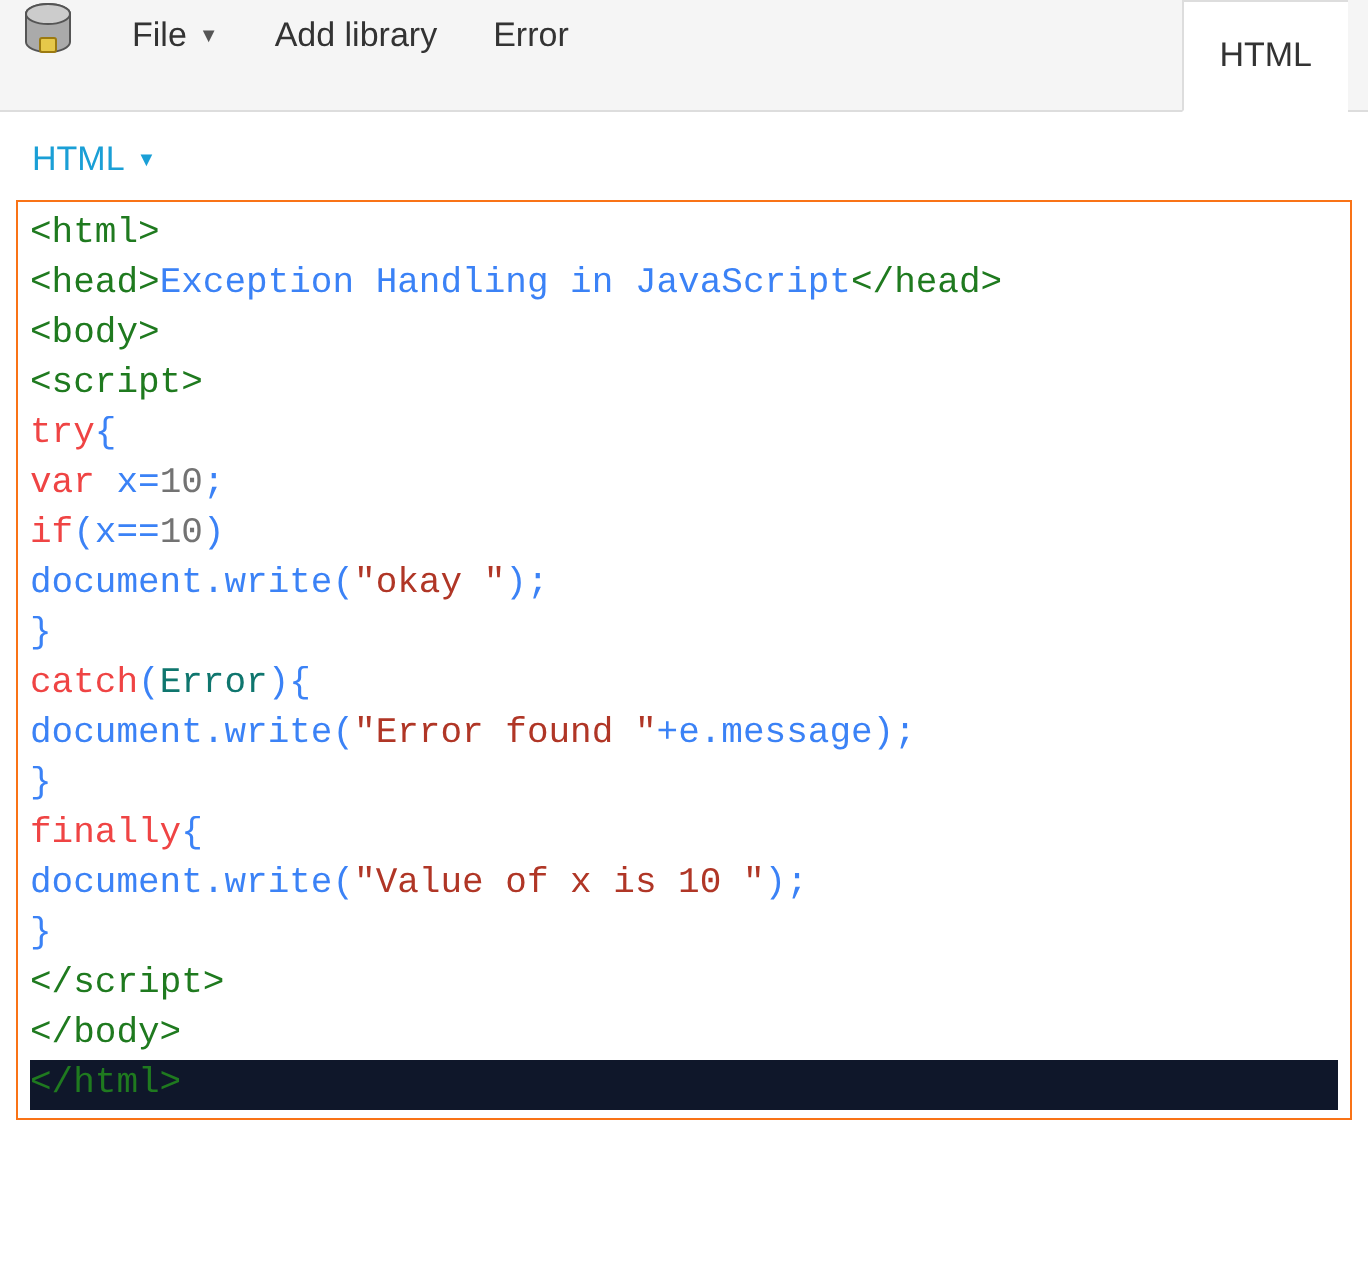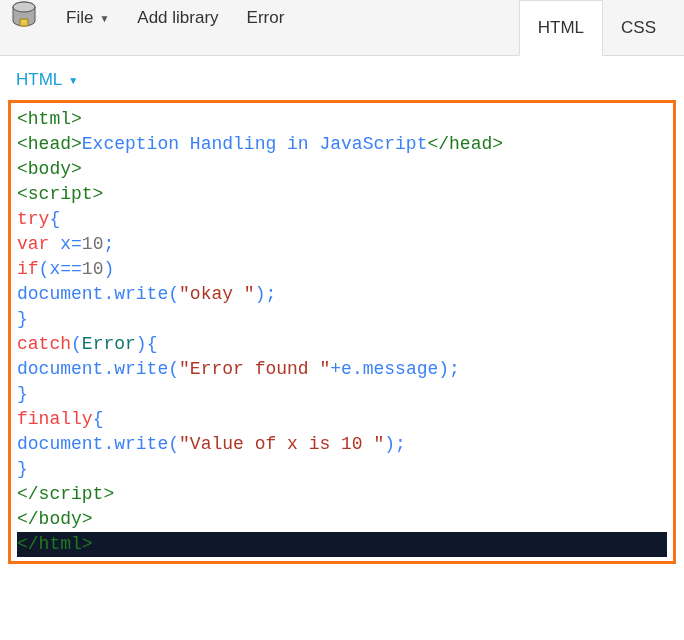--- a/index.html
+++ b/index.html
@@ -72,21 +72,21 @@
     color: #1a9fd6;
     font-size: 17px;
     cursor: pointer;
   }
   .subheader-caret {
     color: #1a9fd6;
     font-size: 10px;
   }
   .editor-wrap {
     margin: 0 8px 8px 8px;
-    border: 3px solid #f97316;
+    border: 1px solid #f97316;
     background: #fff;
   }
   .editor {
     font-family: "Consolas", "Monaco", "Courier New", monospace;
     font-size: 18px;
     line-height: 25px;
     padding: 4px 6px;
     white-space: pre;
     color: #222;
   }
@@ -119,23 +119,20 @@
     <span>Add library</span>
   </div>
   <div class="menu-item">
     <span>Error</span>
   </div>
   <div class="spacer"></div>
   <div class="tabs">
     <div class="tab active">
       <span>HTML</span>
     </div>
-    <div class="tab">
-      <span>CSS</span>
-    </div>
   </div>
 </div>
 
 <div class="subheader">
   <span class="subheader-label">HTML</span>
   <span class="subheader-caret">▼</span>
 </div>
 
 <div class="editor-wrap">
   <div class="editor" id="editor"><span class="line"><span class="tok-tag">&lt;html&gt;</span></span><span class="line"><span class="tok-tag">&lt;head&gt;</span><span class="tok-txt">Exception Handling in JavaScript</span><span class="tok-tag">&lt;/head&gt;</span></span><span class="line"><span class="tok-tag">&lt;body&gt;</span></span><span class="line"><span class="tok-tag">&lt;script&gt;</span></span><span class="line"><span class="tok-kw">try</span><span class="tok-txt">{</span></span><span class="line"><span class="tok-kw">var</span><span class="tok-txt"> x</span><span class="tok-txt">=</span><span class="tok-var">10</span><span class="tok-txt">;</span></span><span class="line"><span class="tok-kw">if</span><span class="tok-txt">(x</span><span class="tok-txt">==</span><span class="tok-var">10</span><span class="tok-txt">)</span></span><span class="line"><span class="tok-txt">document.write(</span><span class="tok-str">"okay "</span><span class="tok-txt">);</span></span><span class="line"><span class="tok-txt">}</span></span><span class="line"><span class="tok-kw">catch</span><span class="tok-txt">(</span><span class="tok-err">Error</span><span class="tok-txt">){</span></span><span class="line"><span class="tok-txt">document.write(</span><span class="tok-str">"Error found "</span><span class="tok-txt">+</span><span class="tok-txt">e.message);</span></span><span class="line"><span class="tok-txt">}</span></span><span class="line"><span class="tok-kw">finally</span><span class="tok-txt">{</span></span><span class="line"><span class="tok-txt">document.write(</span><span class="tok-str">"Value of x is 10 "</span><span class="tok-txt">);</span></span><span class="line"><span class="tok-txt">}</span></span><span class="line"><span class="tok-tag">&lt;/scr</span><span class="tok-tag">ipt&gt;</span></span><span class="line"><span class="tok-tag">&lt;/body&gt;</span></span><span class="line cursor-line"><span class="tok-tag">&lt;/html&gt;</span></span></div>

